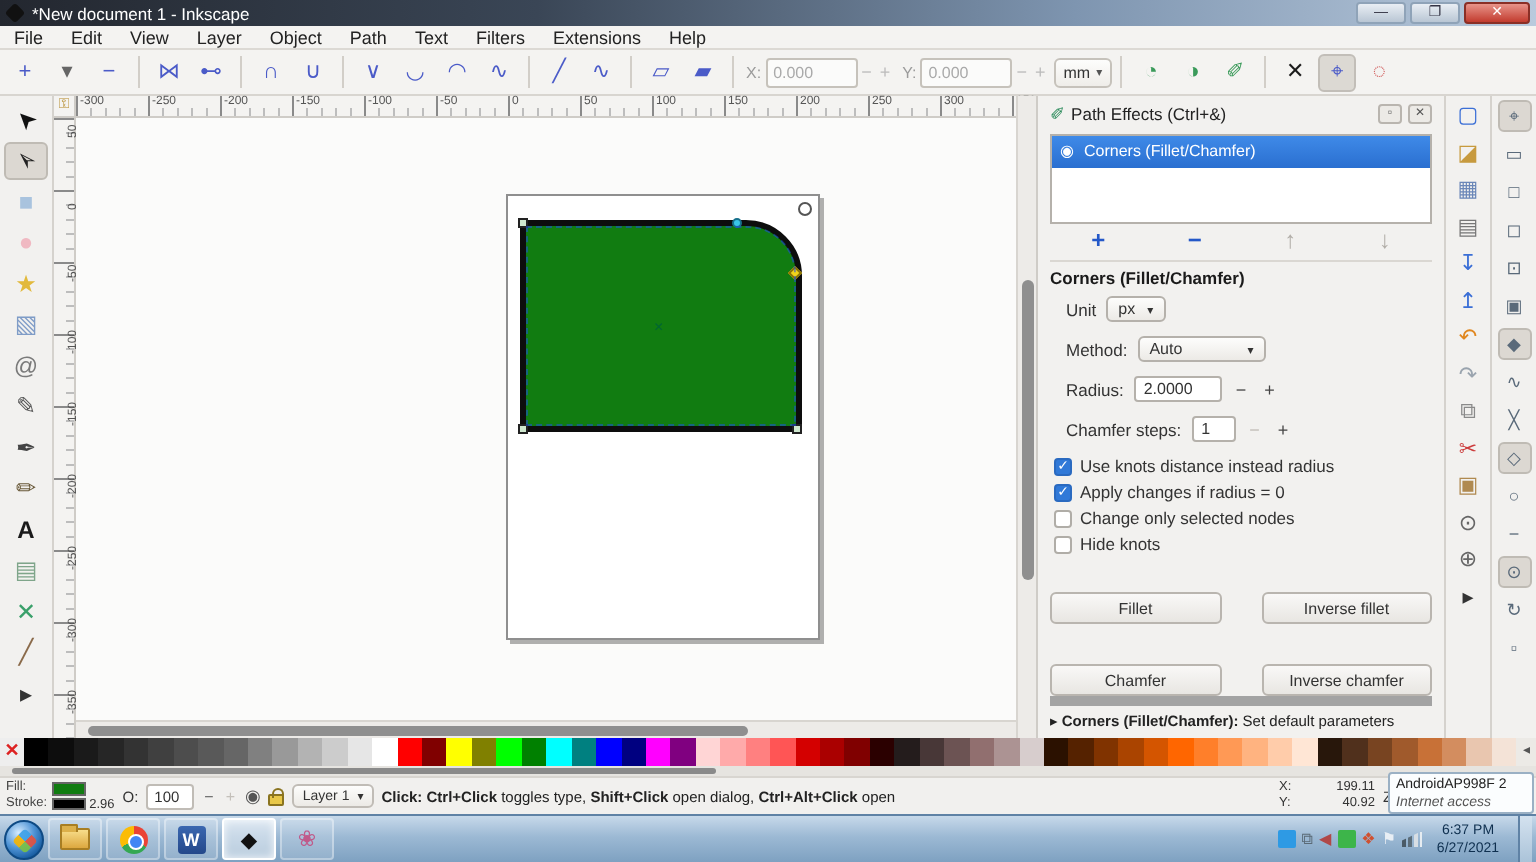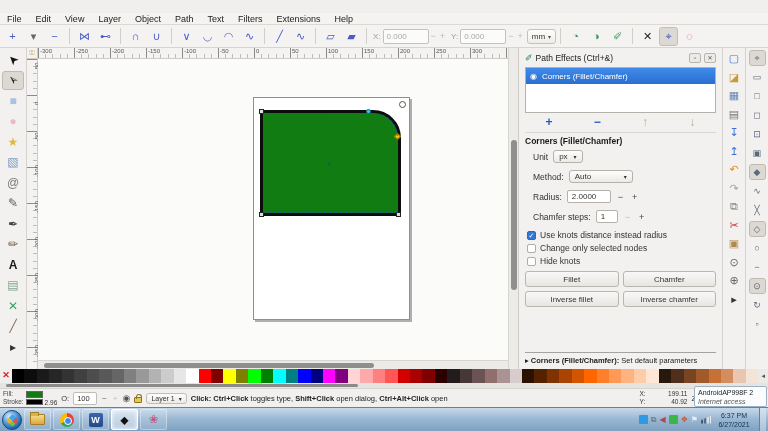--- a/index.html
+++ b/index.html
@@ -70,23 +70,23 @@
 .p-div{border-top:1px solid #dad7d2;margin:1px 0 3px}
 .p-section{font-weight:bold;font-size:8.5px;color:#1a1a1a;margin-bottom:4px}
 .p-prm{display:flex;align-items:center;margin:0 0 7px 8px;gap:5px}
 .p-sel{border:1px solid #b5b1ab;background:linear-gradient(#fdfdfc,#eceae6);border-radius:3px;padding:1px 5px;display:flex;gap:6px;align-items:center;font-size:8px}
 .p-spinbox{border:1px solid #b5b1ab;background:#fff;border-radius:2px;padding:1px 4px;font-size:8px;min-width:44px}
 .p-st{font-size:9px;color:#444;padding:0 2px}
 .p-st.dim{color:#c0bcb6}
 .p-check{display:flex;align-items:center;gap:4px;margin:0 0 3px 2px}
 .cbox{width:9px;height:9px;border:1px solid #b0ada7;background:#fff;border-radius:2px;font-size:7px;line-height:8px;text-align:center;color:#fff;flex:none}
 .cbox.on{background:#3079d8;border-color:#2a6ac0}
-.p-btns{display:grid;grid-template-columns:1fr 1fr;gap:4px;margin-top:2px}
+.p-btns{display:grid;grid-template-columns:1fr 1fr;gap:20px;margin-top:16px}
 .p-btn{height:16px;border:1px solid #b9b5af;border-radius:3px;background:linear-gradient(#f9f8f7,#e8e6e2);font-size:8px;display:flex;align-items:center;justify-content:center;color:#333}
-.p-foot{margin-top:auto;font-size:7.5px;color:#222;padding:3px 0 2px;border-top:1px solid #a3a3a3;white-space:nowrap;overflow:hidden}
+.p-foot{margin-top:auto;font-size:7.5px;color:#222;padding:3px 0 2px;border-top:5px solid #a3a3a3;white-space:nowrap;overflow:hidden}
 .p-foot b{font-weight:bold}
 
 
 .cmdbar{position:absolute;left:722px;top:48px;width:23px;height:321px;background:#f2f1ef;border-left:1px solid #d5d2cd;display:flex;flex-direction:column;align-items:center;padding-top:2px}
 .cmdbar .tbtn,.snapbar .tbtn{width:18px;height:17.5px;margin:0 0 1px}
 .snapbar{position:absolute;left:745px;top:48px;width:23px;height:321px;background:#f2f1ef;border-left:1px solid #d5d2cd;display:flex;flex-direction:column;align-items:center;padding-top:2px}
 .snapbar .tbtn span{color:#5a6a7a;font-size:9px}
 .snapbar .tbtn{width:17px;height:16px;margin-bottom:3px}
 .snapbar .tbtn.pressed,.cmdbar .tbtn.pressed{background:#dcd8d2;border:1px solid #bfbbb4}
 
@@ -140,20 +140,29 @@
 .trayic.sq{width:9px;height:9px;border-radius:1px}
 .netbars{width:10px;height:8px;background:linear-gradient(to right,#4a5a66 0 2px,transparent 2px 3px,#5d6e7a 3px 5px,transparent 5px 6px,#d7dee4 6px 8px,transparent 8px 9px,#e6ecf1 9px 10px);clip-path:polygon(0 60%,100% 0,100% 100%,0 100%)}
 .clock{width:42px;text-align:center;font-size:7px;line-height:9px;color:#0e2f4f}
 .sliver{width:7px;height:24px;border-left:1px solid #5f82a5;background:linear-gradient(#d4e2ef,#a9c2d8);flex:none;margin-left:2px}
 </style>
 </head>
 <body>
 
 <div class="app">
 
+  <div class="titlebar">
+    <div class="appicon"></div>
+    <span>*New document 1 - Inkscape</span>
+    <div class="winbtns">
+      <div class="winbtn">—</div>
+      <div class="winbtn">❐</div>
+      <div class="winbtn close">✕</div>
+    </div>
+  </div>
 
   <div class="menubar" id="menu-items">
       <div class="menu-item">File</div>
       <div class="menu-item">Edit</div>
       <div class="menu-item">View</div>
       <div class="menu-item">Layer</div>
       <div class="menu-item">Object</div>
       <div class="menu-item">Path</div>
       <div class="menu-item">Text</div>
       <div class="menu-item">Filters</div>
@@ -399,32 +408,36 @@
       <span class="p-st dim">−</span>
       <span class="p-st">+</span>
     </div>
 
     <div id="lpe-checks">
         <div class="p-check">
           <div class="cbox on">✓</div>
           <div>Use knots distance instead radius</div>
         </div>
         <div class="p-check">
+          <div class="cbox on">✓</div>
+          <div>Apply changes if radius = 0</div>
+        </div>
+        <div class="p-check">
           <div class="cbox"></div>
           <div>Change only selected nodes</div>
         </div>
         <div class="p-check">
           <div class="cbox"></div>
           <div>Hide knots</div>
         </div>
       </div>
     <div class="p-btns" id="lpe-btns">
         <div class="p-btn">Fillet</div>
+        <div class="p-btn">Inverse fillet</div>
         <div class="p-btn">Chamfer</div>
-        <div class="p-btn">Inverse fillet</div>
         <div class="p-btn">Inverse chamfer</div>
       </div>
 
     <div class="p-foot">
       <span>▸</span>
       <b>Corners (Fillet/Chamfer):</b><span> Set default parameters</span>
     </div>
   </div>
 
   <div class="cmdbar" id="cmdbar">

